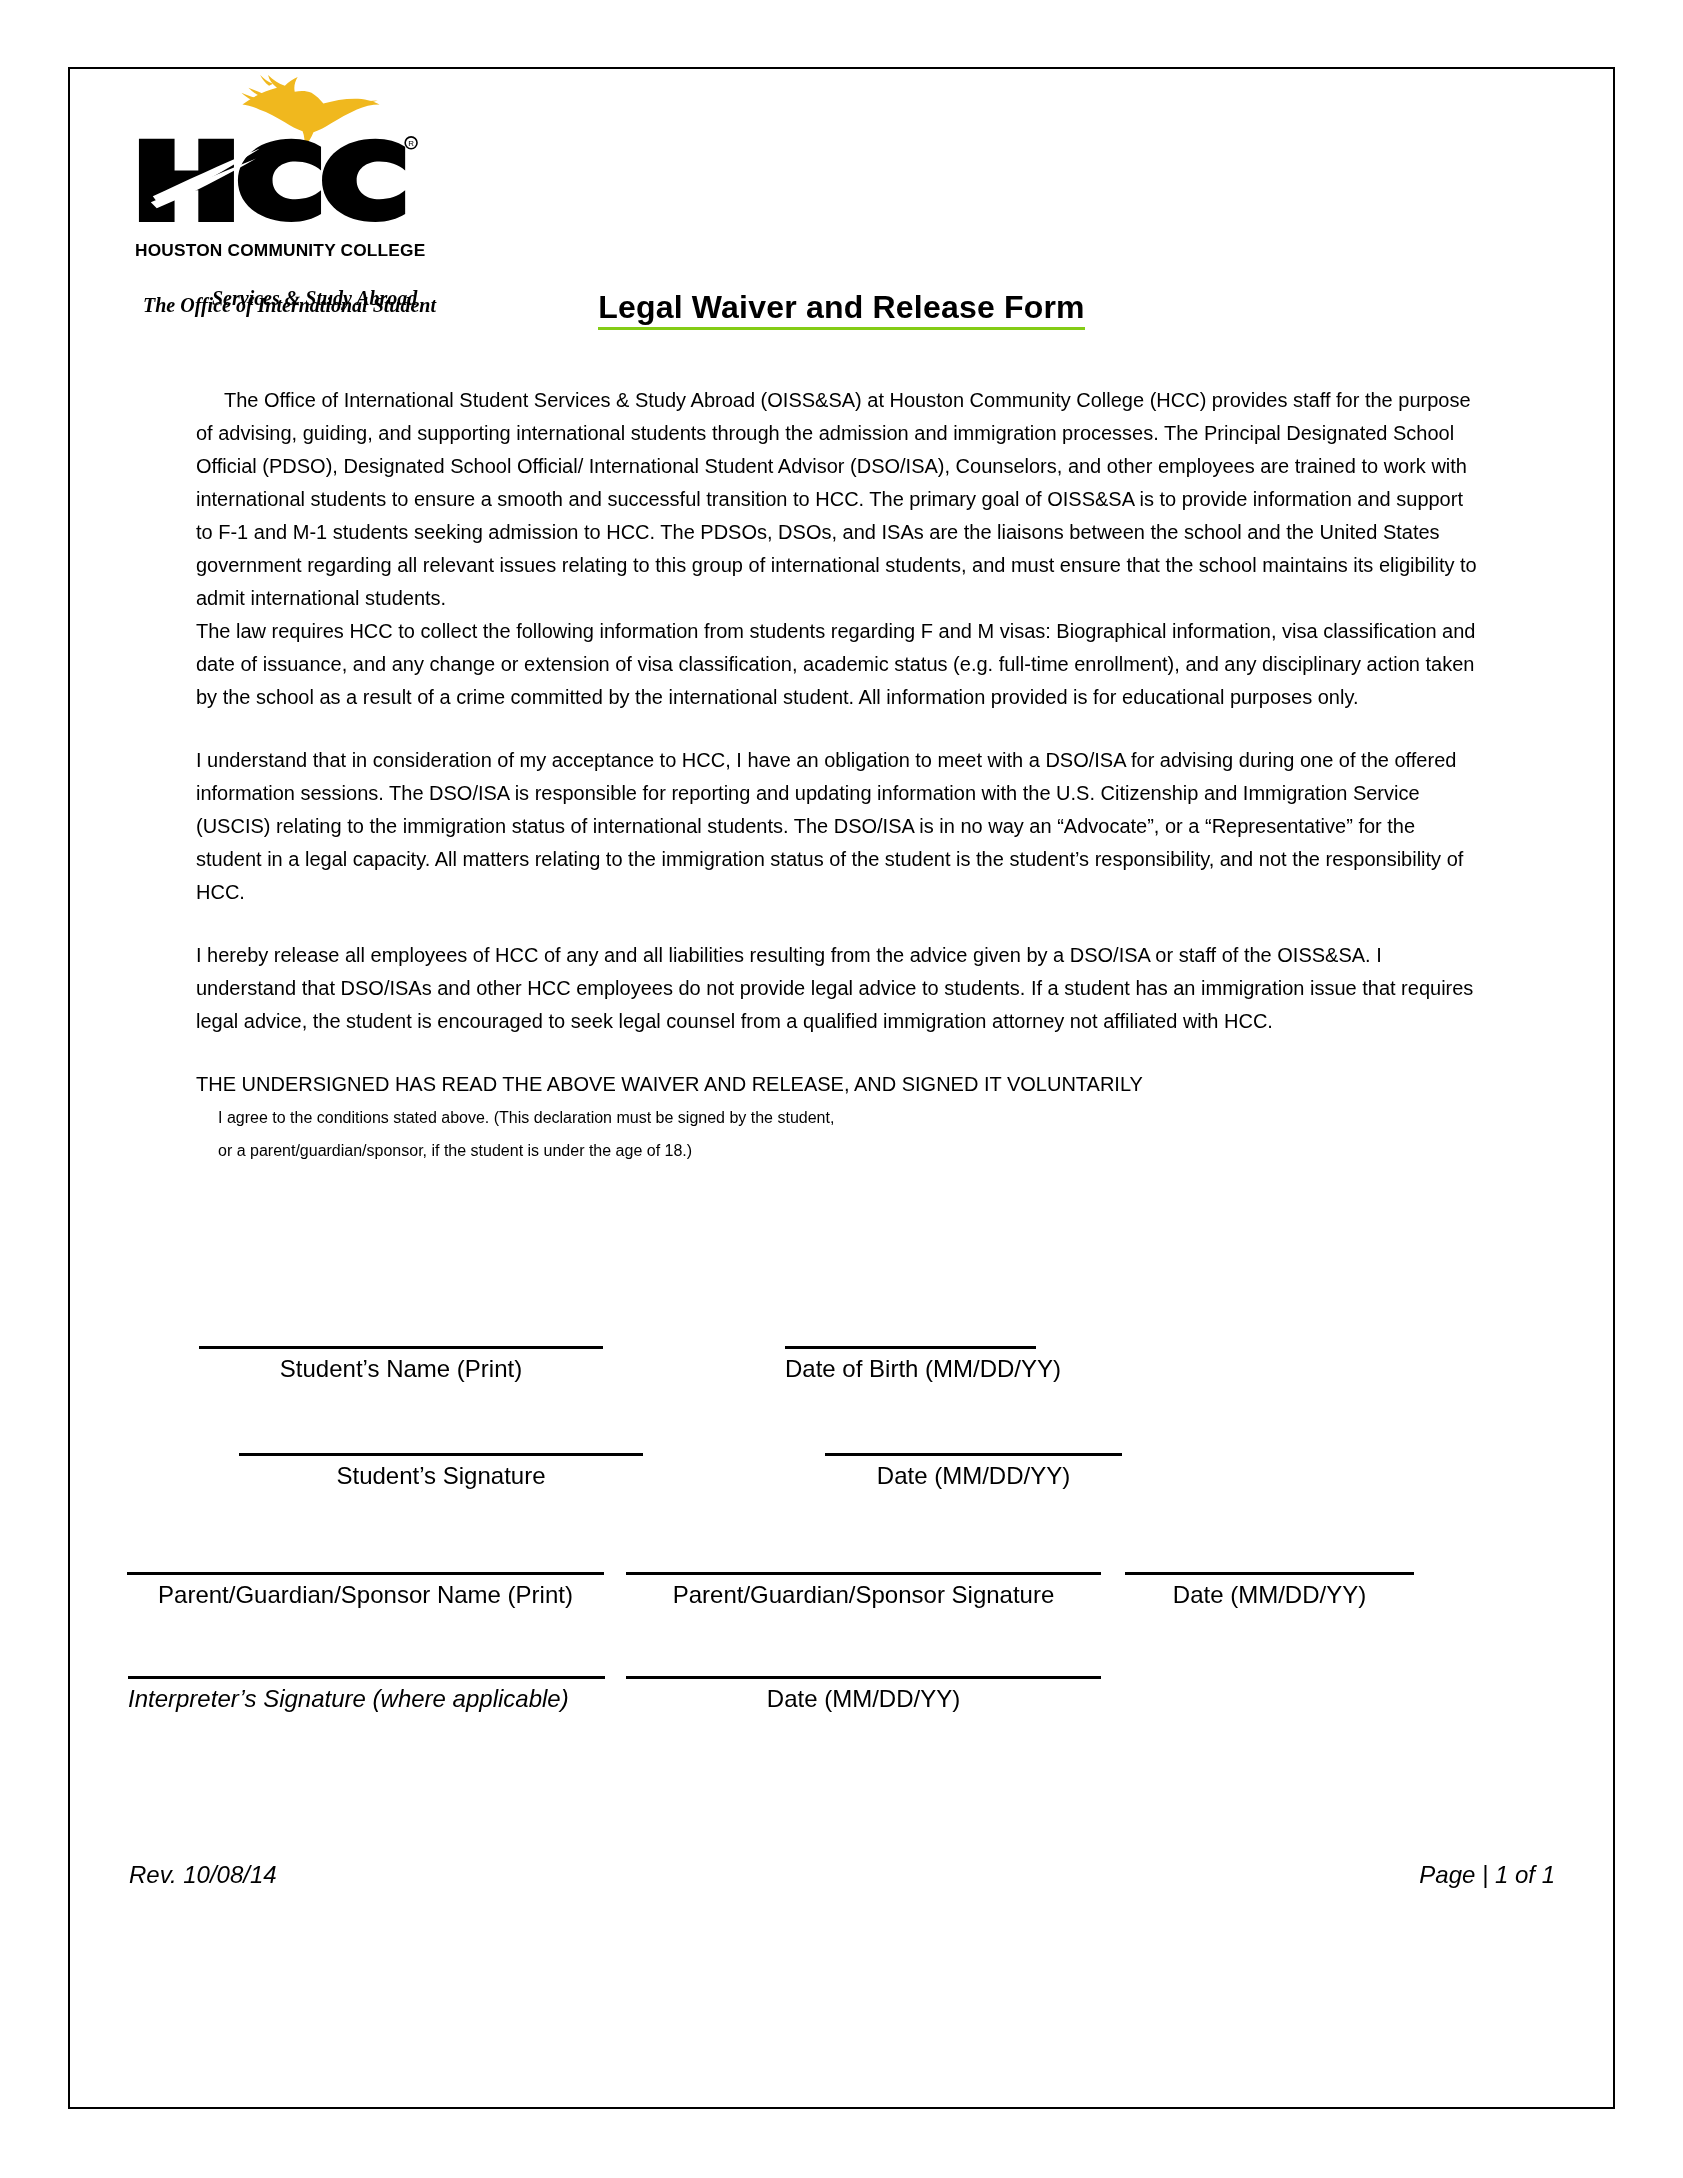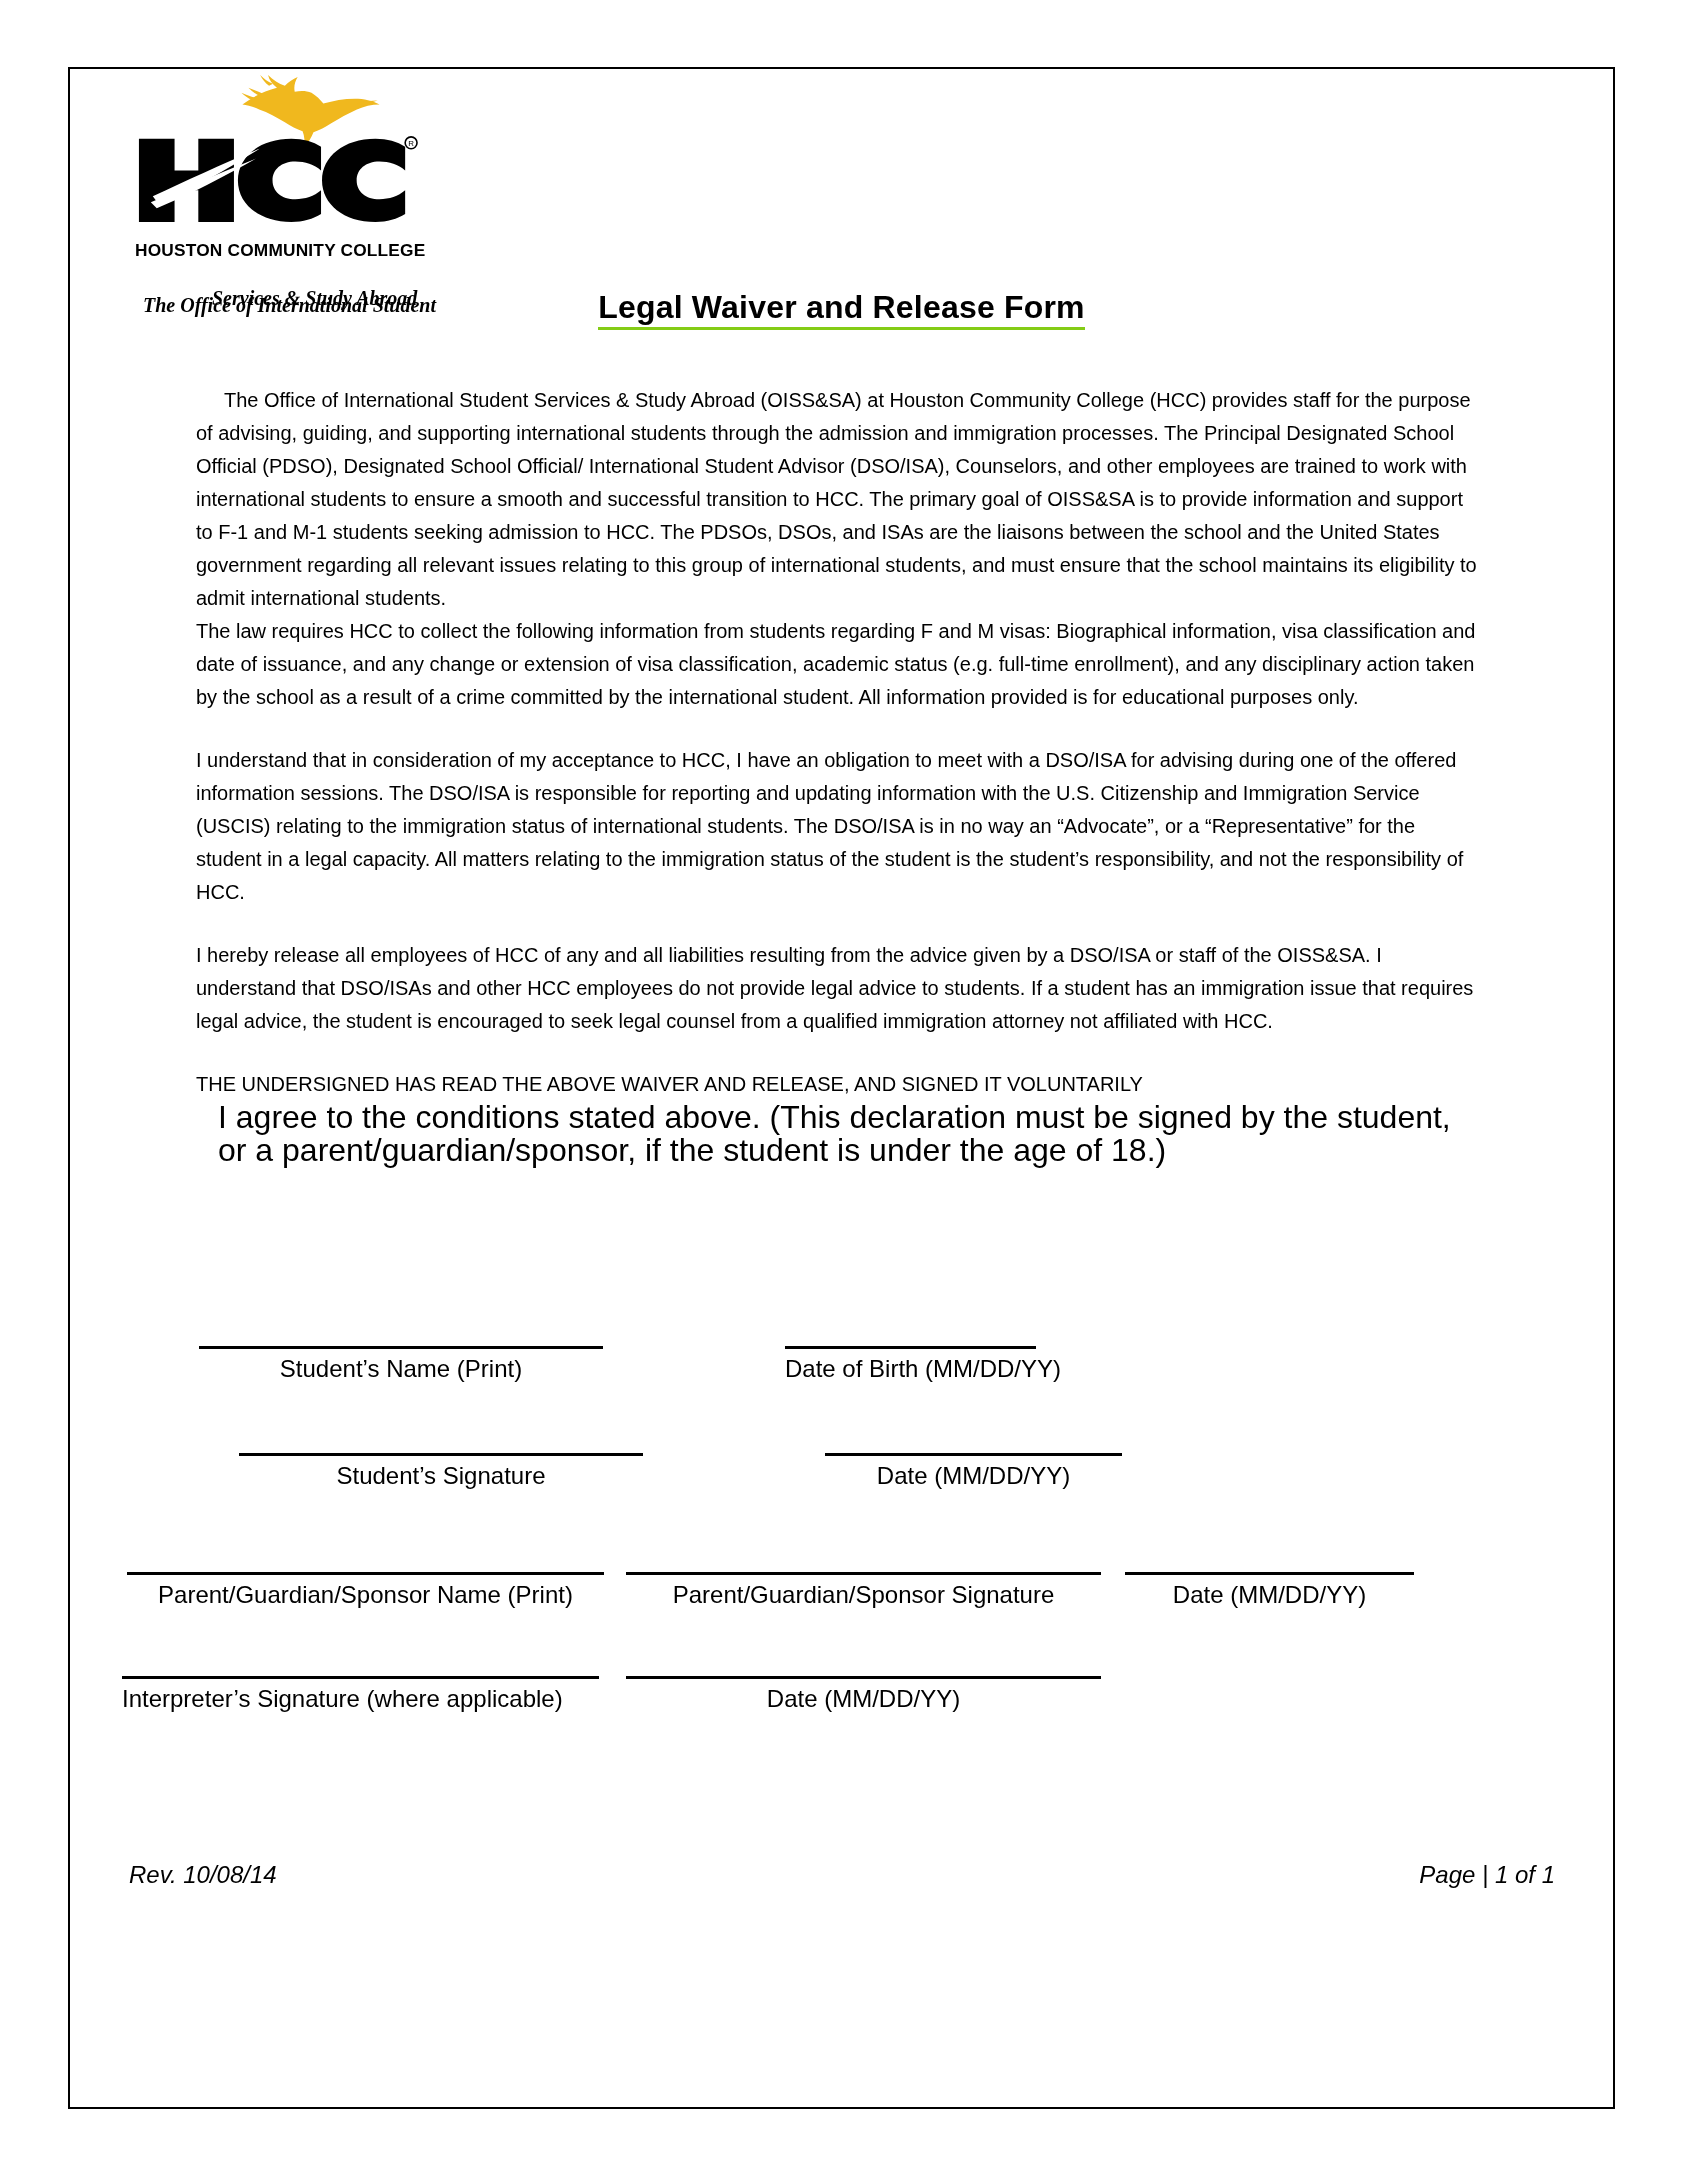--- a/index.html
+++ b/index.html
@@ -105,21 +105,21 @@
     font-size: 20px;
     line-height: 33px;
     text-align: left;
     margin: 0;
     white-space: pre-wrap;
   }
   .para-indent { text-indent: 28px; }
   .gap-24 { height: 30px; }
 
   .agree {
-    font-size: 32px;
+    font-size: 16px;
     line-height: 33px;
     margin: 0;
     padding-left: 22px;
     white-space: pre-wrap;
   }
 
   
   .sig-area {
     position: absolute;
     left: 0;
@@ -262,21 +262,21 @@
         <div class="sig-line"></div>
         <div class="sig-label lbl-center">Parent/Guardian/Sponsor Signature</div>
       </div>
       <div class="sig-field" style="left:1055px; top:0px; width:289px;">
         <div class="sig-line"></div>
         <div class="sig-label lbl-center">Date (MM/DD/YY)</div>
       </div>
     </div>
 
     <div class="sig-row" style="height:89px;">
-      <div class="sig-field" style="left:52px; top:0px; width:477px;">
+      <div class="sig-field" style="left:58px; top:0px; width:477px;font-style:italic;">
         <div class="sig-line"></div>
         <div class="sig-label lbl-left">Interpreter’s Signature (where applicable)</div>
       </div>
       <div class="sig-field" style="left:556px; top:0px; width:475px;">
         <div class="sig-line"></div>
         <div class="sig-label lbl-center">Date (MM/DD/YY)</div>
       </div>
     </div>
 
   </div>

